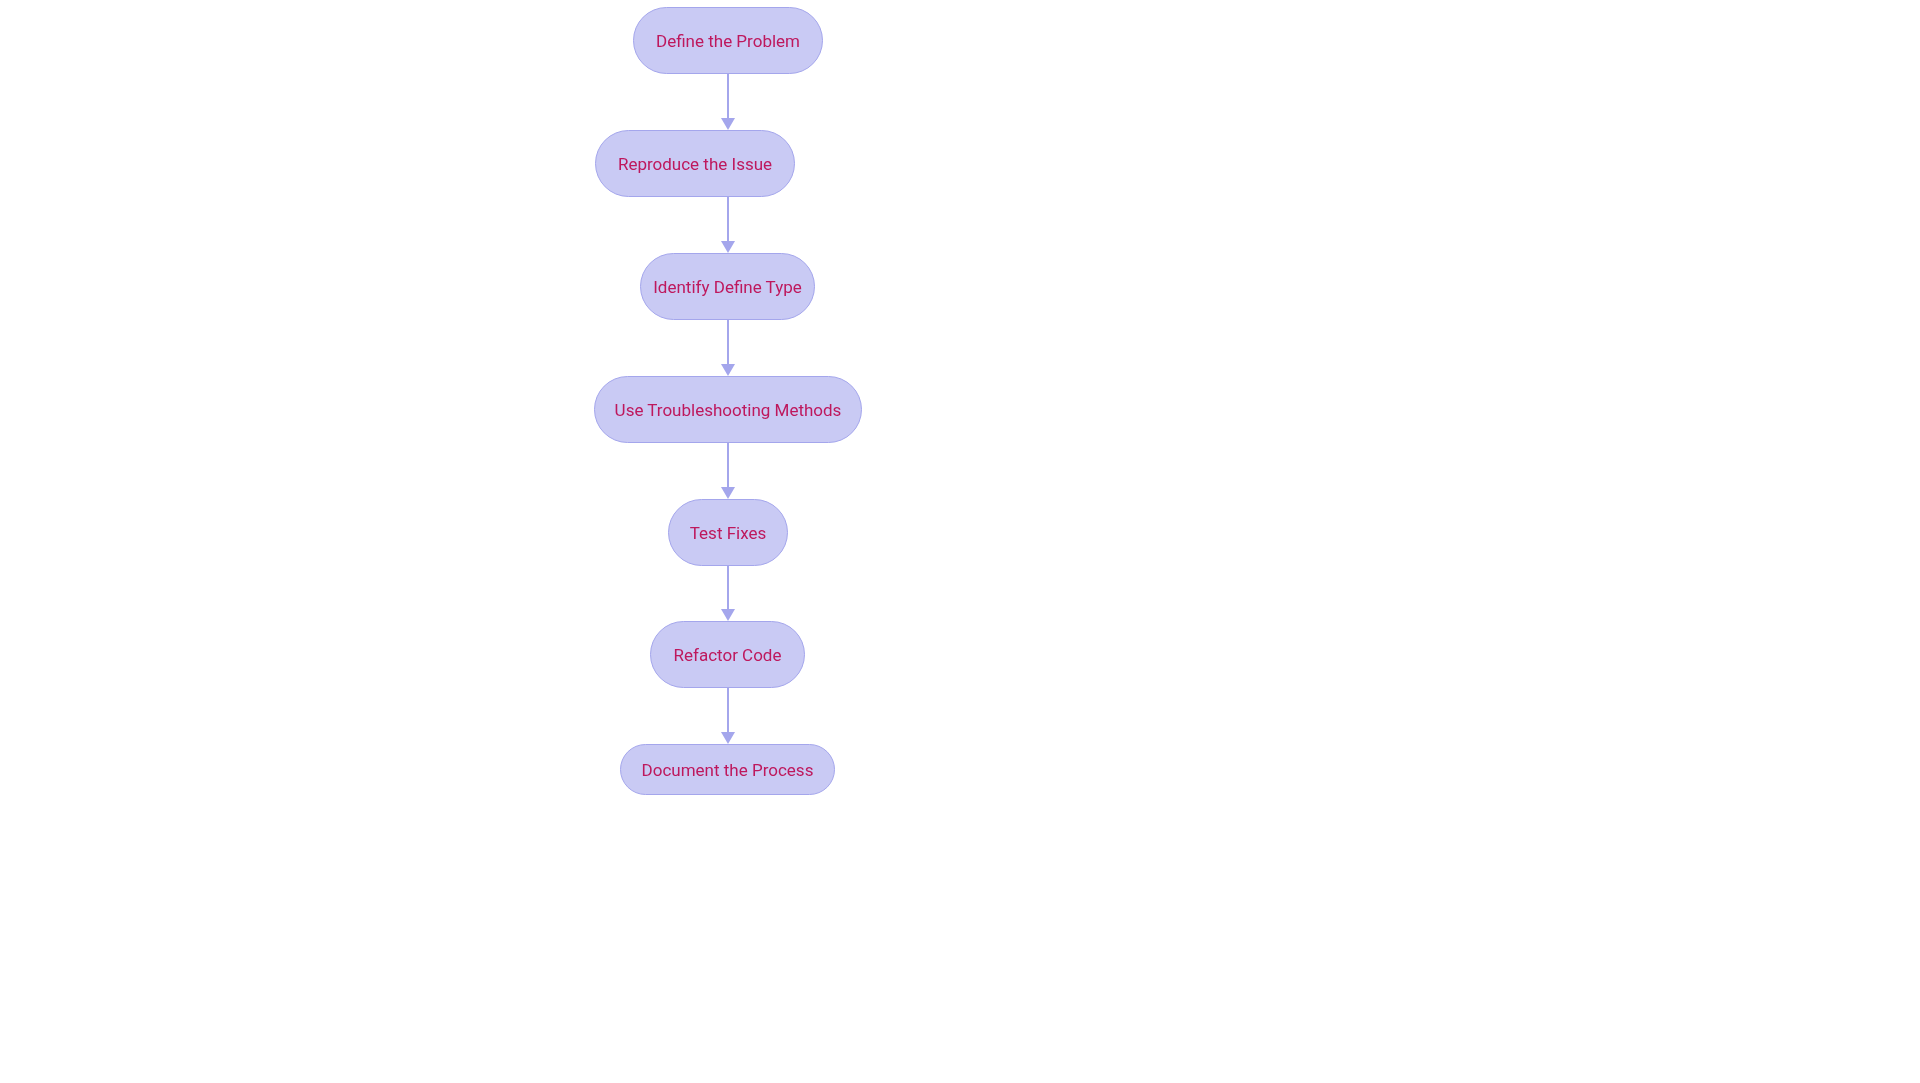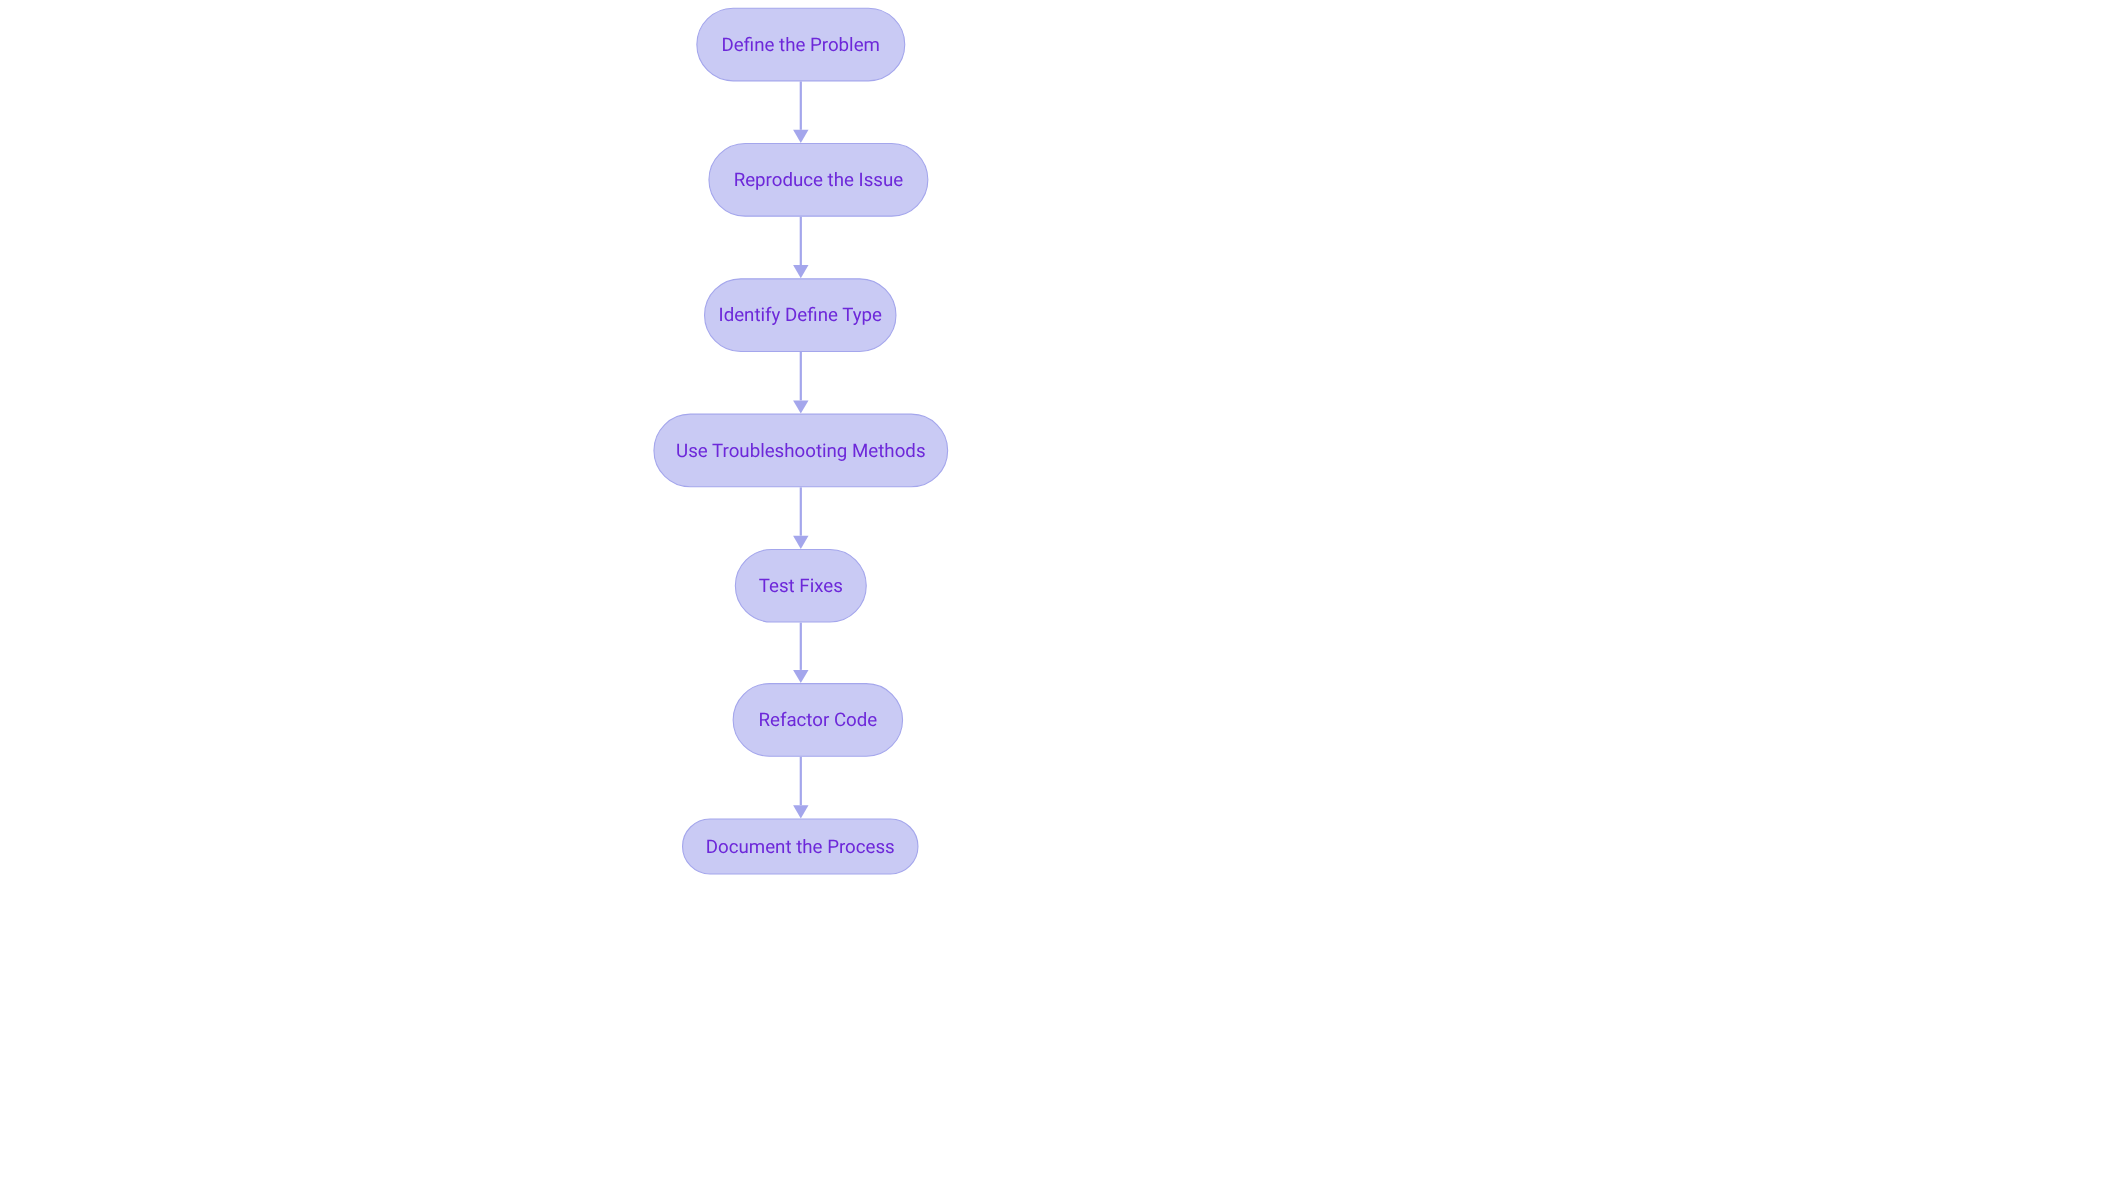--- a/index.html
+++ b/index.html
@@ -16,21 +16,21 @@
     height: 1083px;
   }
   .node {
     position: absolute;
     background: #c9caf4;
     border: 1.5px solid #a4a6ec;
     border-radius: 999px;
     display: flex;
     align-items: center;
     justify-content: center;
-    color: #6d28d9;
+    color: #be185d;
     font-size: 17px;
     text-align: center;
     padding: 0 22px;
     box-sizing: border-box;
     white-space: nowrap;
   }
   .arrow-line {
     position: absolute;
     width: 2px;
     background: #a4a6ec;
@@ -53,21 +53,21 @@
 
 <div class="canvas">
 
   <div class="node" style="top:7px;height:67px;width:190px;left:633px;">
     <span>Define the Problem</span>
   </div>
 
   <div class="arrow-line" style="top:74px;height:44px;left:728px;"></div>
   <div class="arrow-head" style="top:118px;left:728px;"></div>
 
-  <div class="node" style="top:130px;height:67px;width:200px;left:644px;">
+  <div class="node" style="top:130px;height:67px;width:200px;left:595px;">
     <span>Reproduce the Issue</span>
   </div>
 
   <div class="arrow-line" style="top:197px;height:44px;left:728px;"></div>
   <div class="arrow-head" style="top:241px;left:728px;"></div>
 
   <div class="node" style="top:253px;height:67px;width:175px;left:640px;">
     <span>Identify Define Type</span>
   </div>
 
@@ -81,21 +81,21 @@
   <div class="arrow-line" style="top:443px;height:44px;left:728px;"></div>
   <div class="arrow-head" style="top:487px;left:728px;"></div>
 
   <div class="node" style="top:499px;height:67px;width:120px;left:668px;">
     <span>Test Fixes</span>
   </div>
 
   <div class="arrow-line" style="top:566px;height:43px;left:728px;"></div>
   <div class="arrow-head" style="top:609px;left:728px;"></div>
 
-  <div class="node" style="top:621px;height:67px;width:155px;left:666px;">
+  <div class="node" style="top:621px;height:67px;width:155px;left:650px;">
     <span>Refactor Code</span>
   </div>
 
   <div class="arrow-line" style="top:688px;height:44px;left:728px;"></div>
   <div class="arrow-head" style="top:732px;left:728px;"></div>
 
   <div class="node" style="top:744px;height:51px;width:215px;left:620px;">
     <span>Document the Process</span>
   </div>
 

